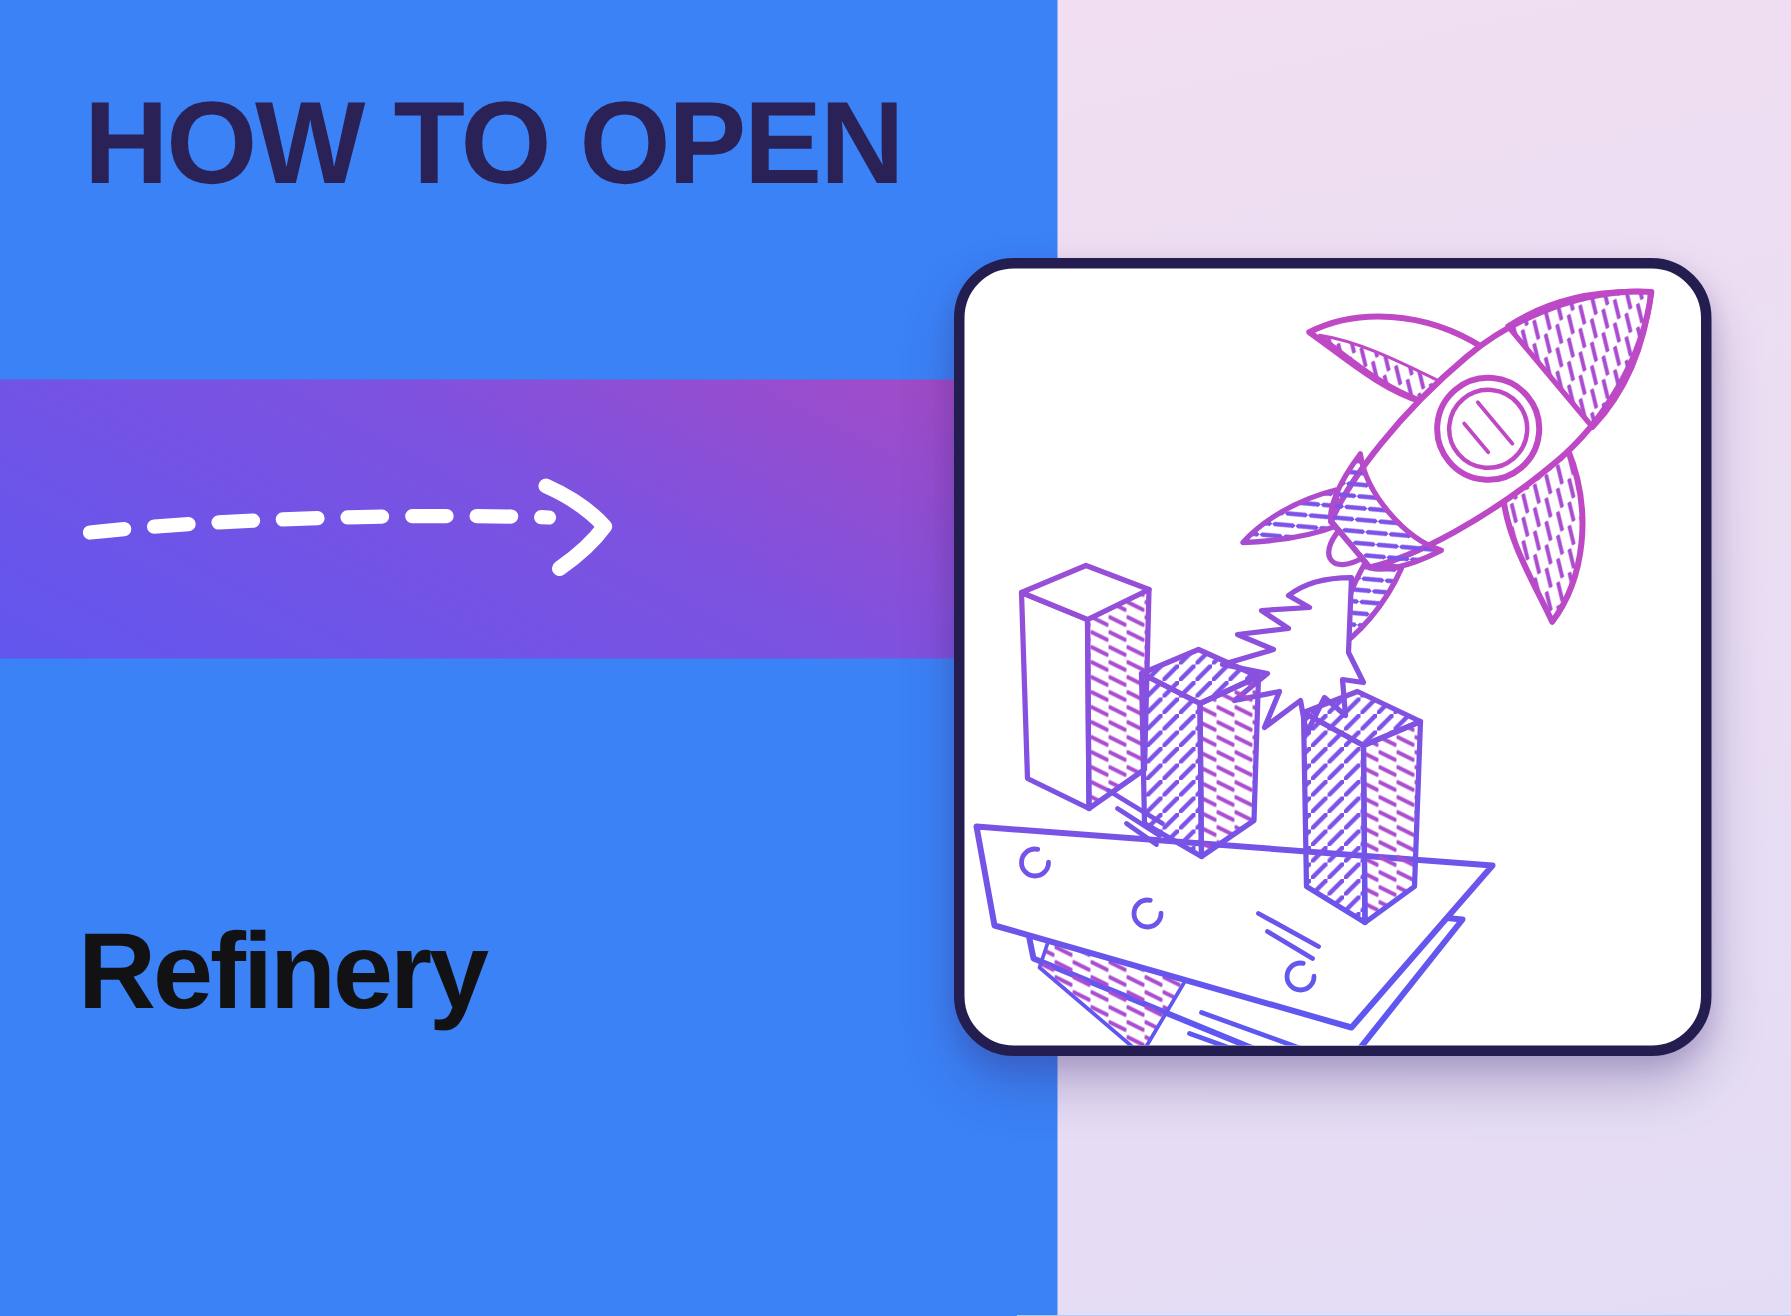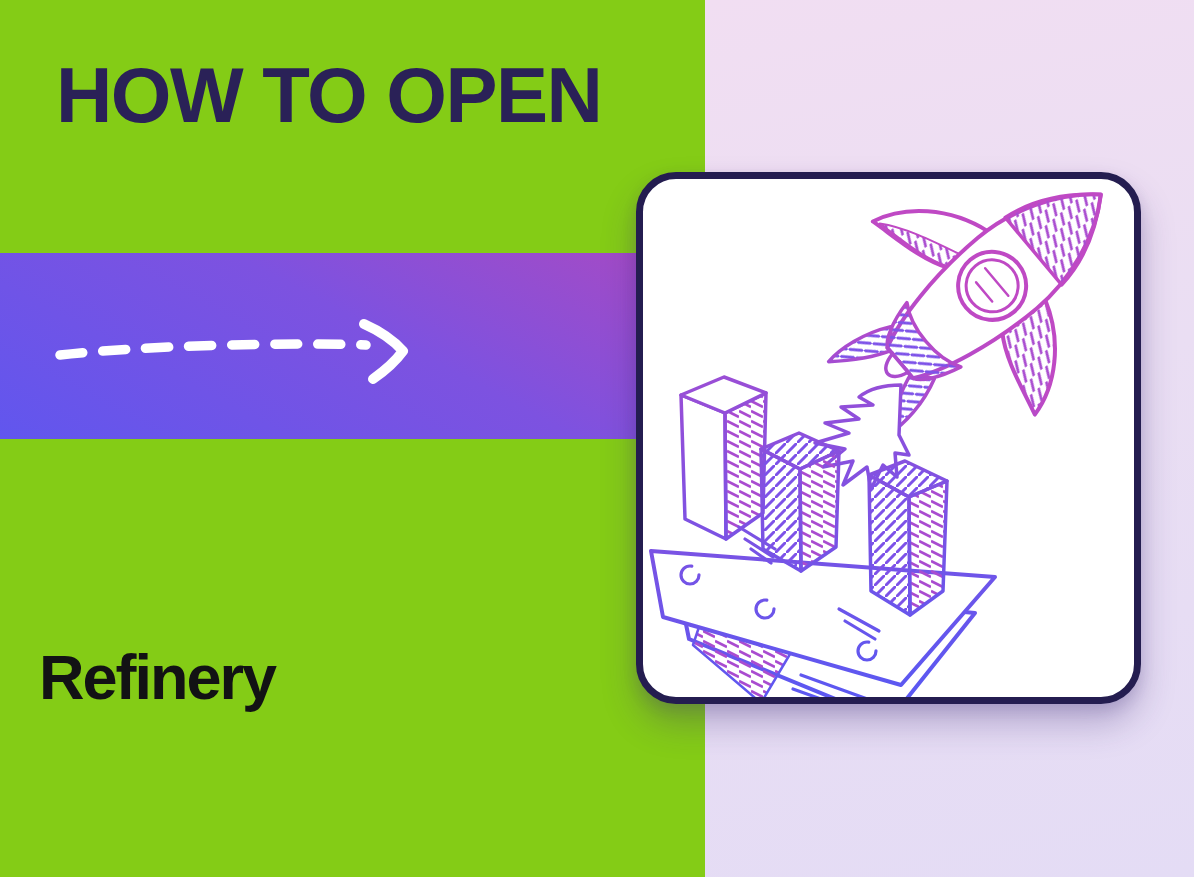--- a/index.html
+++ b/index.html
@@ -1,37 +1,37 @@
 <!DOCTYPE html>
 <html><head>
 <meta charset="utf-8">
 <style>
   html,body{margin:0;padding:0;background:#ffffff;}
   .stage{
     position:relative;width:1194px;height:877px;overflow:hidden;
-    background:#84cc16;font-family:"Liberation Sans",sans-serif;
+    background:#3b82f6;font-family:"Liberation Sans",sans-serif;
   }
   .side-panel{
     position:absolute;left:705px;top:0;width:489px;height:877px;
     background:linear-gradient(168deg,#f1def2 0%,#eadef3 45%,#e4dcf5 100%);
   }
   .gradient-band{
     position:absolute;left:0;top:253px;width:705px;height:186px;
     background:linear-gradient(28deg,#6156ee 0%,#7d52e0 55%,#a94ac2 100%);
   }
   .arrow-wrap{position:absolute;left:50px;top:58px;width:370px;height:80px;}
   .page-title{
     position:absolute;left:56px;top:56px;
     font-size:78px;font-weight:bold;letter-spacing:-1.5px;
     color:#2a2157;white-space:nowrap;line-height:1;
   }
   .subject-title{
-    position:absolute;left:39px;top:612px;
-    font-size:63px;font-weight:bold;letter-spacing:-2px;
-    color:#121214;white-space:nowrap;line-height:1;margin-top:34px;
+    position:absolute;left:52px;top:612px;
+    font-size:72px;font-weight:bold;letter-spacing:-2px;
+    color:#121214;white-space:nowrap;line-height:1;
   }
   .illustration-card{
     position:absolute;left:636px;top:172px;width:505px;height:532px;
     box-sizing:border-box;background:#ffffff;
     border:7px solid #241d50;border-radius:40px;
     box-shadow:0 20px 34px rgba(56,38,115,0.28), 0 6px 14px rgba(56,38,115,0.15);
   }
   .illustration-card svg{display:block;width:100%;height:100%;border-radius:32px;}
 </style>
 </head>

